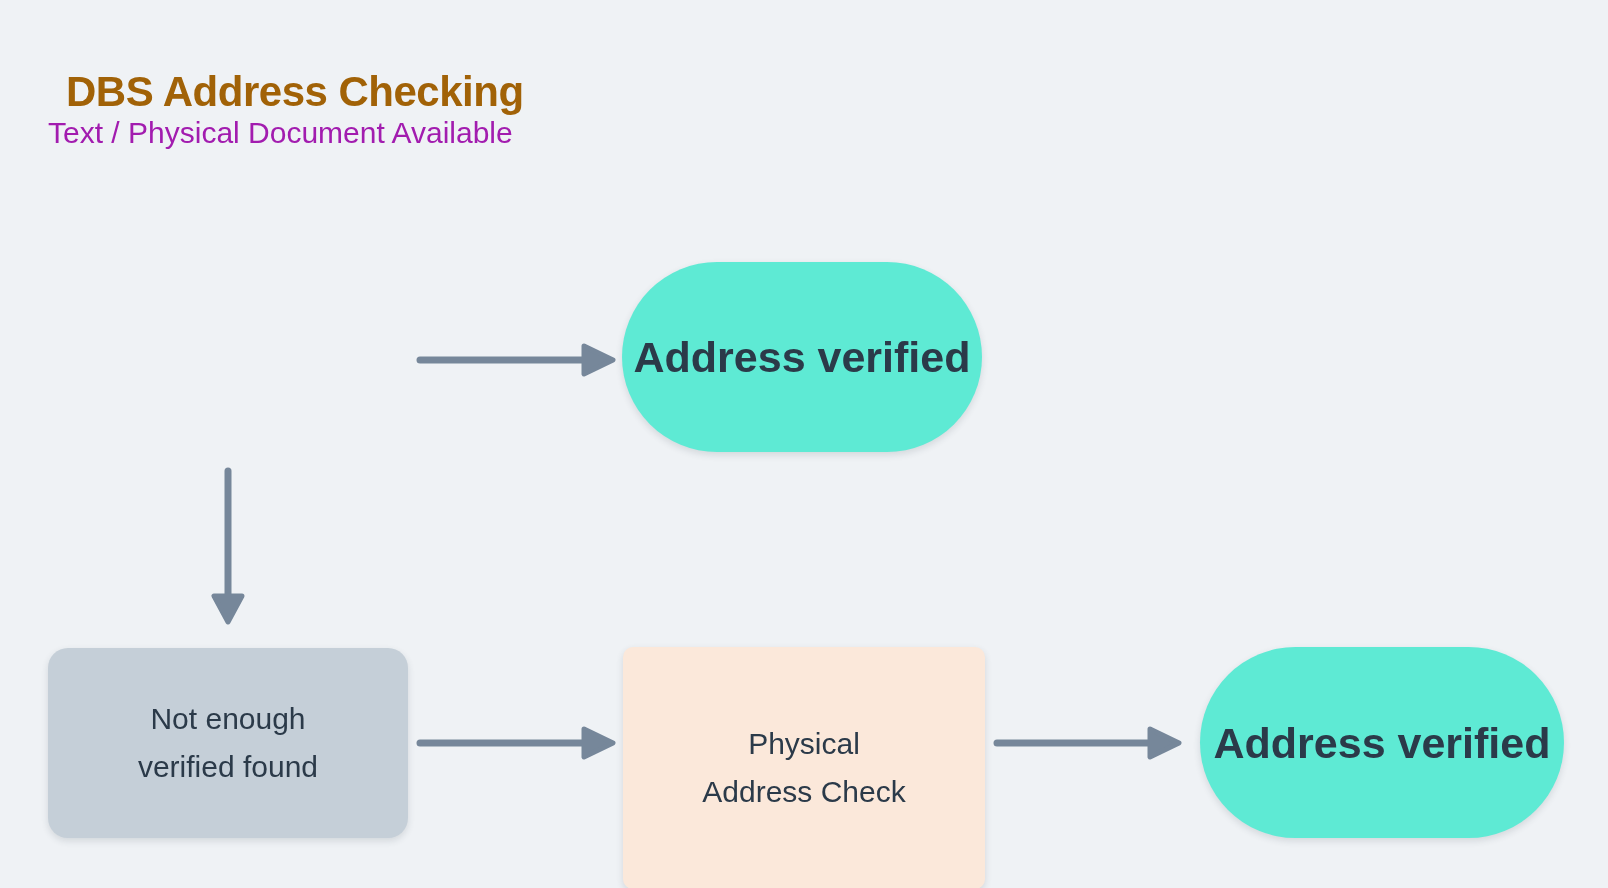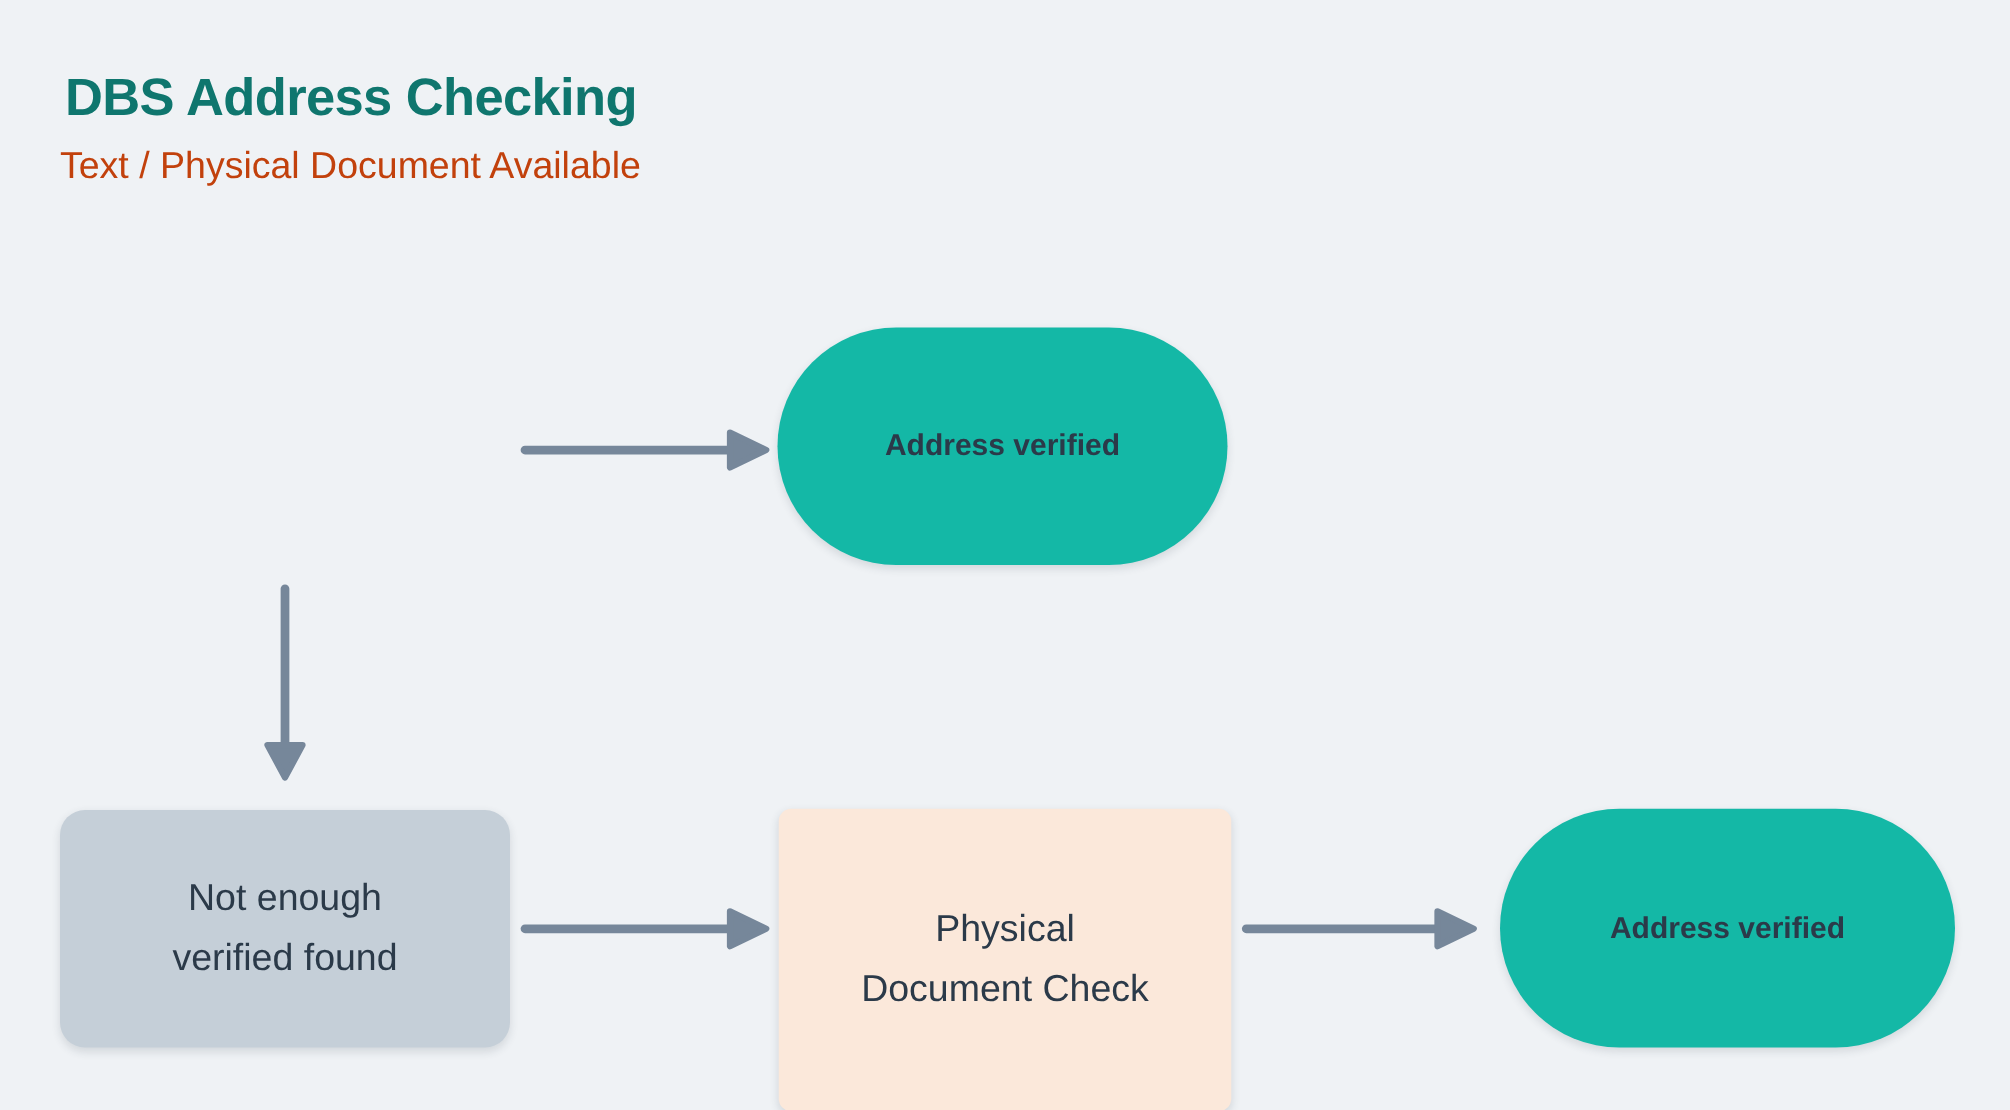--- a/index.html
+++ b/index.html
@@ -13,34 +13,34 @@
     position: relative;
     width: 1608px;
     height: 888px;
     background: #eff2f5;
     overflow: hidden;
   }
   .page-title {
     position: absolute;
     left: 48px;
     top: 50px;
-    margin: 4px;
+    margin: 18px;
     font-size: 42px;
     font-weight: 700;
     letter-spacing: -0.5px;
-    color: #0f766e;
+    color: #a16207;
   }
   .page-subtitle {
     position: absolute;
     left: 48px;
     top: 116px;
     margin: 0;
     font-size: 30px;
     font-weight: 400;
-    color: #c2410c;
+    color: #a21caf;
   }
   .node {
     position: absolute;
     display: flex;
     flex-direction: column;
     align-items: center;
     justify-content: center;
     text-align: center;
     font-size: 30px;
     line-height: 48px;
@@ -48,24 +48,24 @@
   }
   .node.process {
     background: #fbe8da;
     border-radius: 10px;
   }
   .node.status {
     background: #c5cfd8;
     border-radius: 20px;
   }
   .node.terminal {
-    background: #14b8a6;
+    background: #5eead4;
     border-radius: 100px;
     font-weight: 700;
-    font-size: 24px;
+    font-size: 43px;
     align-items: center;
   }
   #node-text-search   { left: 48px;   top: 263px; width: 359px; height: 192px; }
   #node-verified-top  { left: 622px;  top: 262px; width: 360px; height: 190px; }
   #node-no-matches    { left: 48px;   top: 648px; width: 360px; height: 190px; }
   #node-physical      { left: 623px;  top: 647px; width: 362px; height: 242px; }
   #node-verified-bot  { left: 1200px; top: 647px; width: 364px; height: 191px; }
   .arrow-layer {
     position: absolute;
     left: 0;
@@ -116,20 +116,20 @@
     <div>Address verified</div>
   </div>
 
   <div class="node status" id="node-no-matches">
     <div>Not enough</div>
     <div>verified found</div>
   </div>
 
   <div class="node process" id="node-physical">
     <div>Physical</div>
-    <div>Document Check</div>
+    <div>Address Check</div>
   </div>
 
   <div class="node terminal" id="node-verified-bot">
     <div>Address verified</div>
   </div>
 
 </div>
 
 </body></html>

